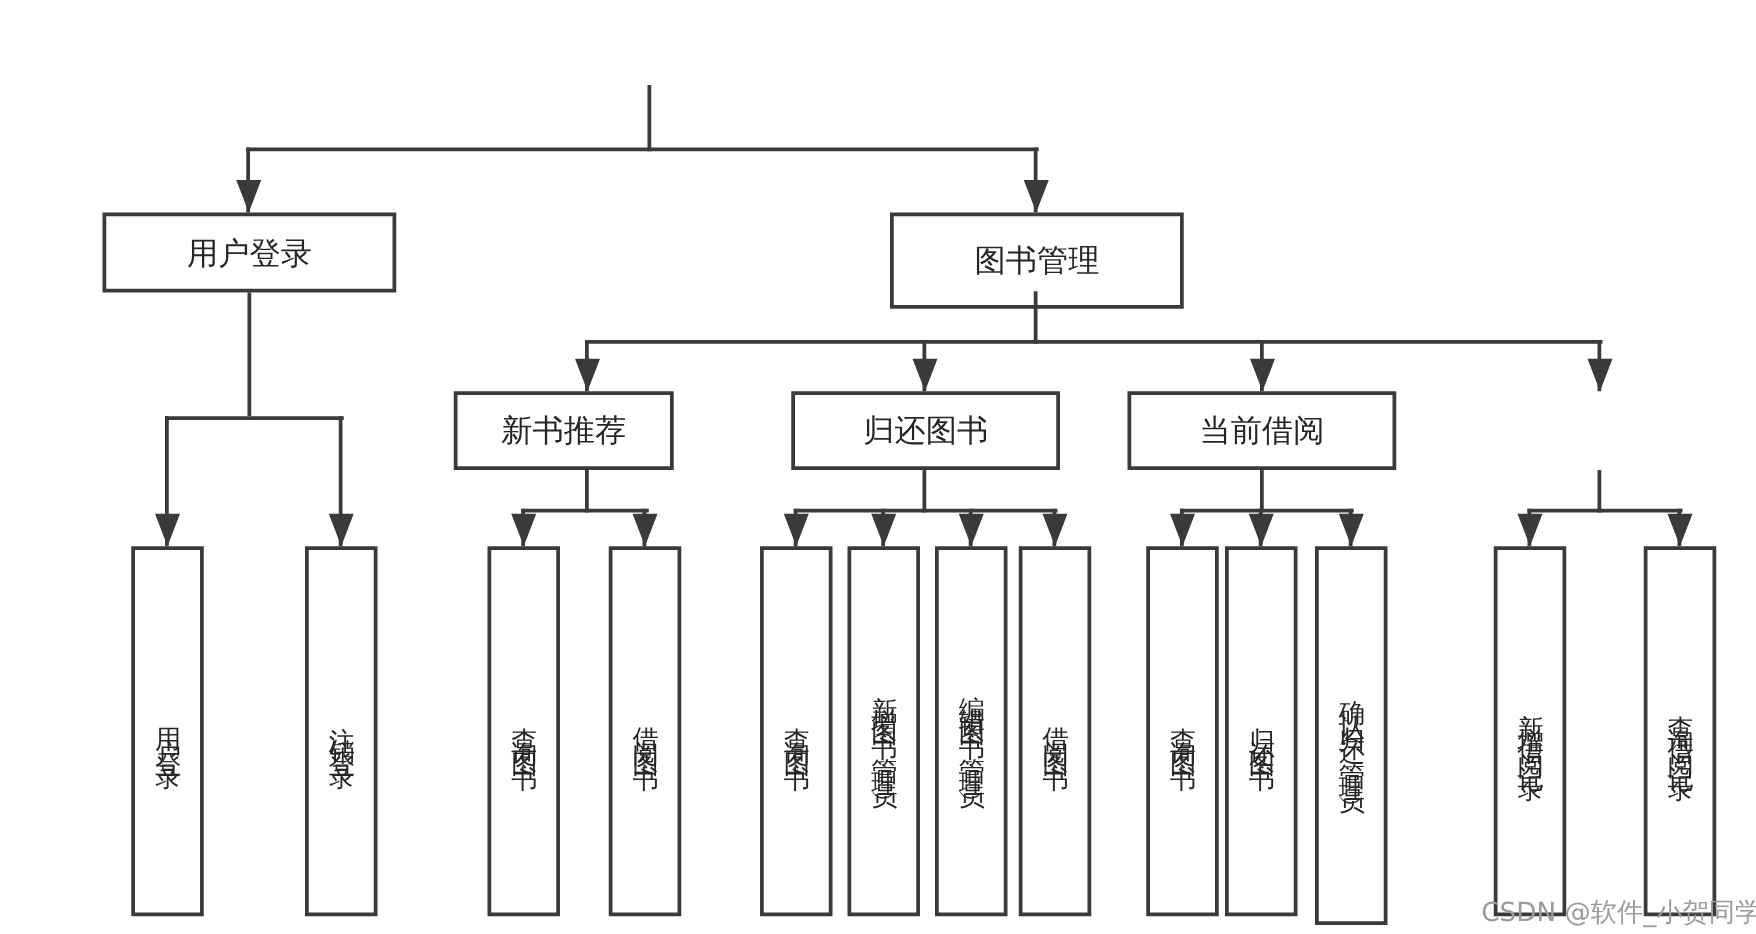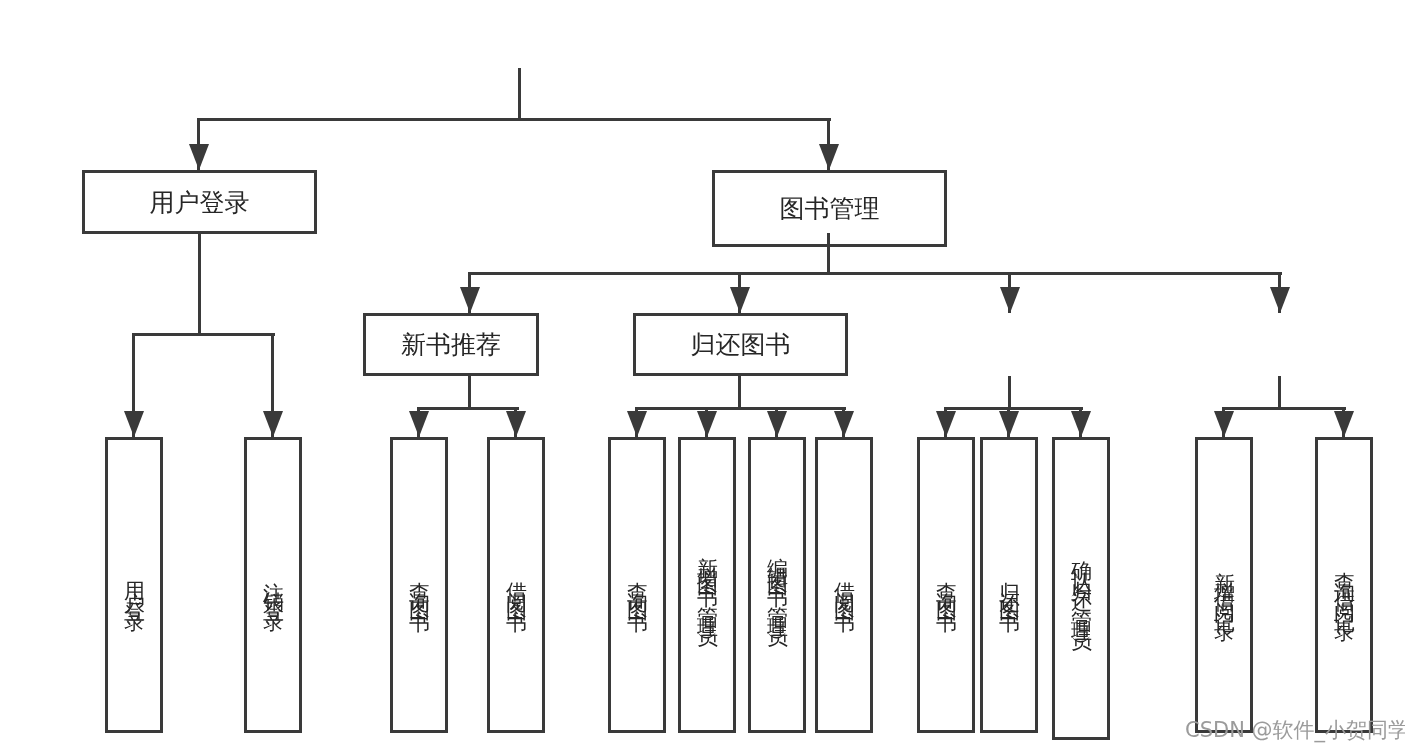--- a/index.html
+++ b/index.html
@@ -67,20 +67,23 @@
   </div>
 
   <div class="box" style="left:363px;top:313px;width:176px;height:63px;">
     <span class="hlabel">新书推荐</span>
   </div>
 
   <div class="box" style="left:633px;top:313px;width:215px;height:63px;">
     <span class="hlabel">归还图书</span>
   </div>
 
+  <div class="box" style="left:902px;top:313px;width:215px;height:63px;">
+    <span class="hlabel">当前借阅</span>
+  </div>
 
 
   <div class="box" style="left:105px;top:437px;width:58px;height:296px;">
     <span class="vtext">用户登录</span>
   </div>
   <div class="box" style="left:244px;top:437px;width:58px;height:296px;">
     <span class="vtext">注销登录</span>
   </div>
 
   <div class="box" style="left:390px;top:437px;width:58px;height:296px;">

